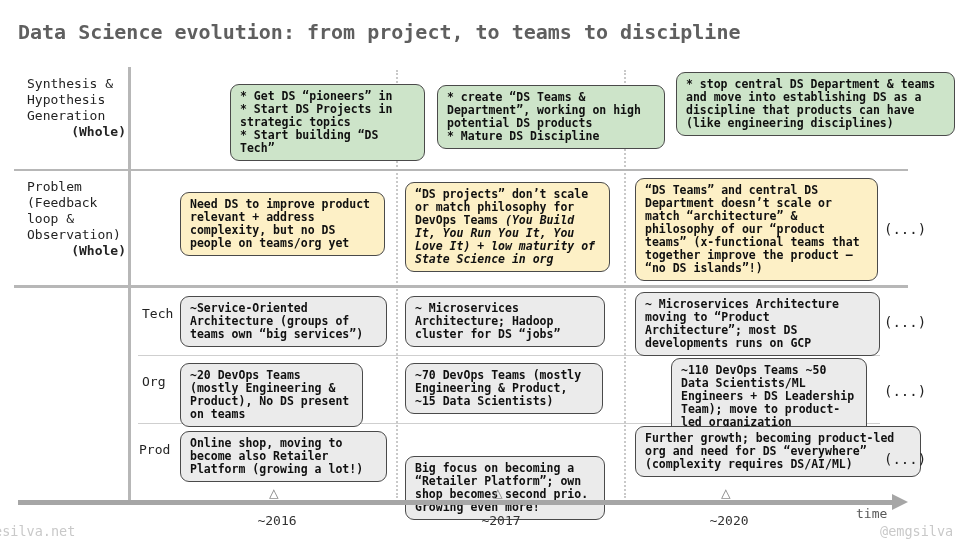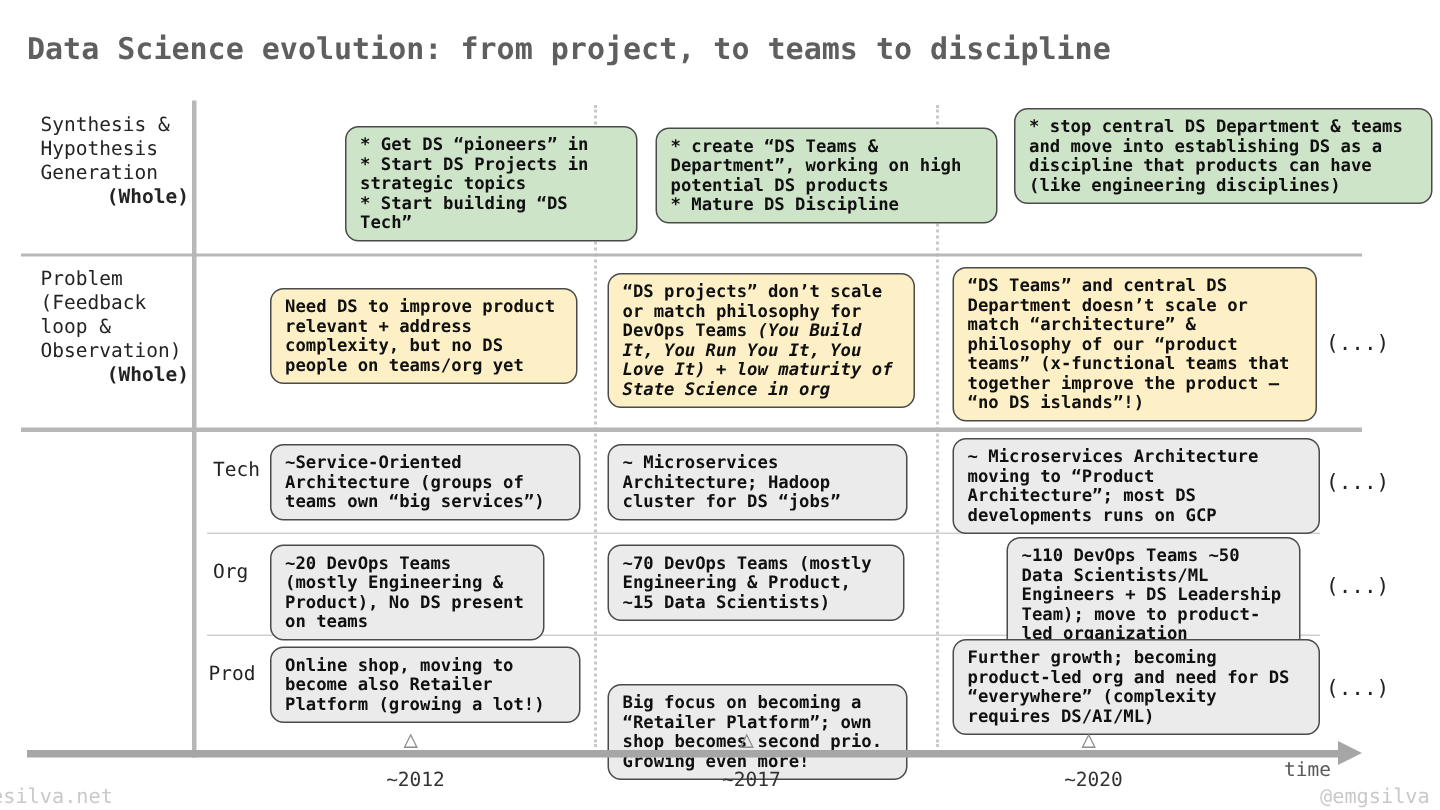--- a/index.html
+++ b/index.html
@@ -40,21 +40,21 @@
   #y2{left:405px;top:182px;width:205px;}
   #y3{left:635px;top:178px;width:243px;}
   #t1{left:180px;top:296px;width:207px;}
   #t2{left:405px;top:296px;width:200px;}
   #t3{left:635px;top:292px;width:245px;}
   #o1{left:180px;top:363px;width:183px;}
   #o2{left:405px;top:363px;width:198px;}
   #o3{left:635px;top:358px;width:196px;margin-left:36px;}
   #p1{left:180px;top:431px;width:207px;}
   #p2{left:405px;top:428px;width:200px;margin-top:28px;}
-  #p3{left:635px;top:426px;width:245px;}
+  #p3{left:635px;top:426px;width:286px;}
   
   .ellipsis{position:absolute;left:884px;font:14px "DejaVu Sans Mono",monospace;color:#222;}
   .e1{top:221px;} .e2{top:314px;} .e3{top:383px;} .e4{top:451px;}
   
   .axis{position:absolute;left:18px;top:500px;width:878px;height:5px;background:var(--axis,#a6a6a6);}
   .arrowhead{position:absolute;left:892px;top:494px;width:0;height:0;
              border-top:8px solid transparent;border-bottom:8px solid transparent;
              border-left:16px solid var(--axis,#a6a6a6);}
   .marker{position:absolute;top:485px;font-size:16px;line-height:16px;color:#8d8d8d;}
   .m1{left:269px;} .m2{left:493px;} .m3{left:721px;}
@@ -124,21 +124,21 @@
   <div class="ellipsis e1">(...)</div>
   <div class="ellipsis e2">(...)</div>
   <div class="ellipsis e3">(...)</div>
   <div class="ellipsis e4">(...)</div>
 
   <div class="axis"></div>
   <div class="arrowhead"></div>
   <div class="marker m1">△</div>
   <div class="marker m2">△</div>
   <div class="marker m3">△</div>
-  <div class="year yr1">~2012</div>
+  <div class="year yr1">~2016</div>
   <div class="year yr2">~2017</div>
   <div class="year yr3">~2020</div>
   <div class="timelbl">time</div>
 
   <div class="wm wml">esilva.net</div>
   <div class="wm wmr">@emgsilva</div>
 
 </div>
 
 </body></html>

